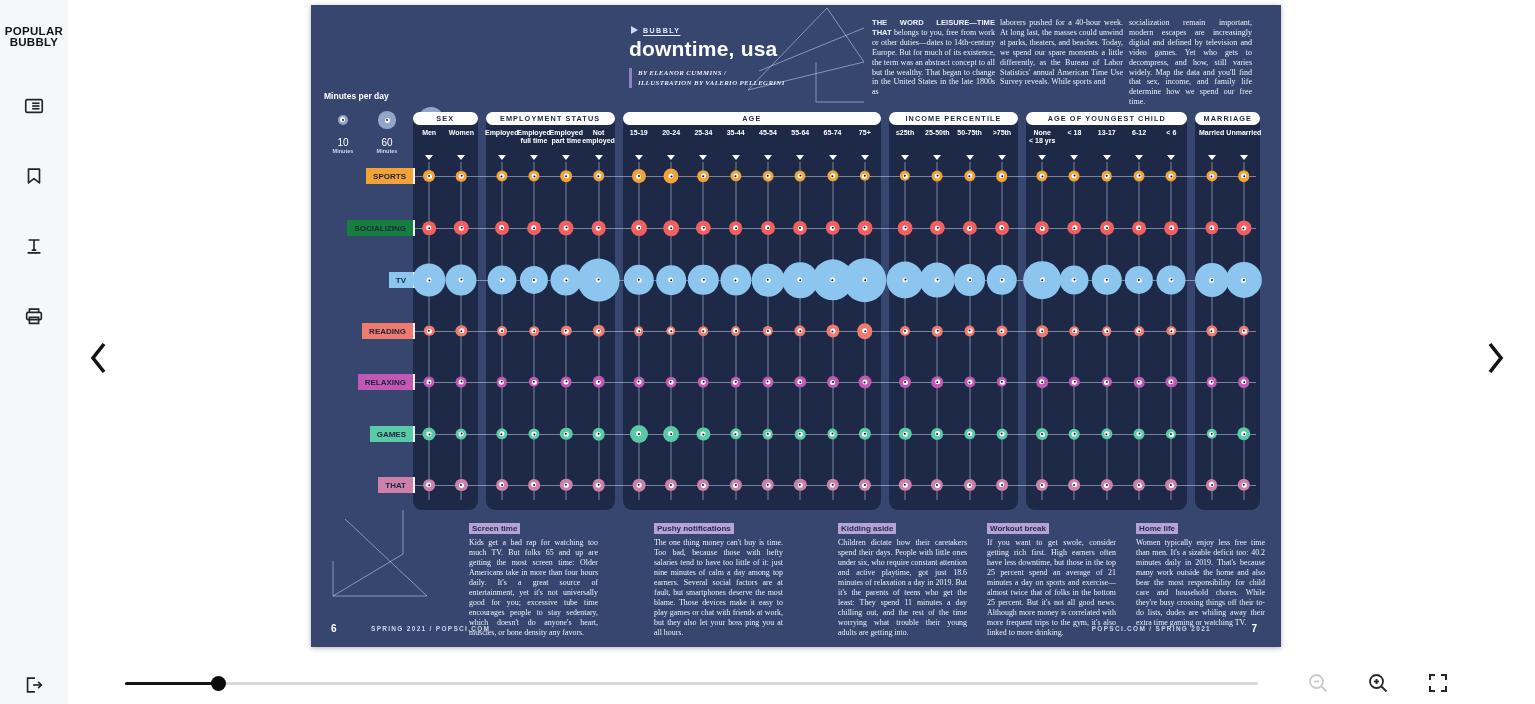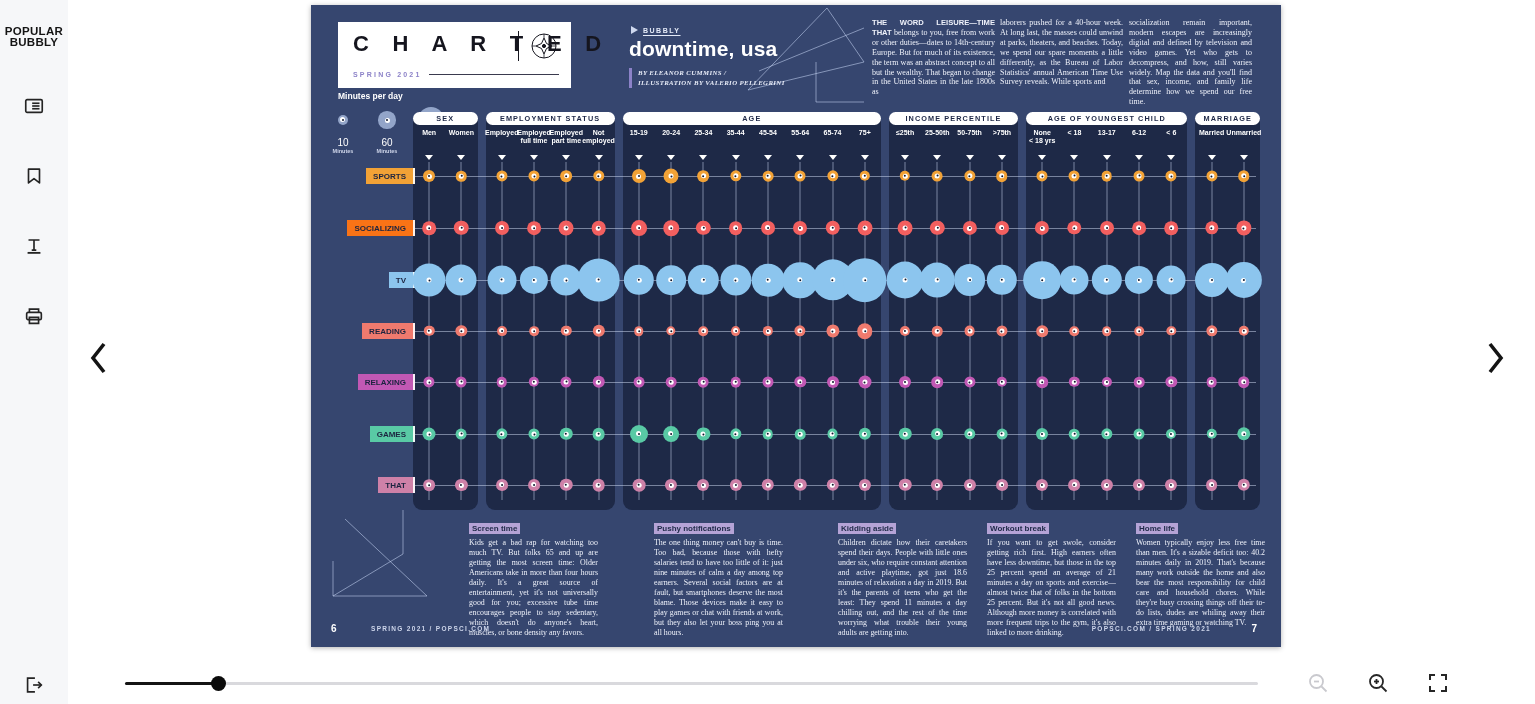--- a/index.html
+++ b/index.html
@@ -41,21 +41,21 @@
   .kicker u{text-underline-offset:2px}
   .bigtitle{position:absolute;left:318px;top:32px;font-size:21px;font-weight:800;color:#ffffff;letter-spacing:.2px}
   .byline{position:absolute;left:318px;top:63px;border-left:3px solid #8c82c8;padding-left:6px;
           font-family:"Liberation Serif",serif;font-style:italic;font-weight:700;
           font-size:6.8px;line-height:1.5;color:#e8ecf8;letter-spacing:.4px}
 
   .intro{position:absolute;top:13px;width:123px;font-family:"Liberation Serif",serif;
          font-size:8px;line-height:1.24;color:#eef1fa;text-align:justify}
   .intro .lead{font-family:"Liberation Sans",sans-serif;font-weight:700;font-size:7.6px}
 
-  .mpd{position:absolute;left:27px;top:86px;font-size:8.5px;font-weight:700;color:#fff}
+  .mpd{position:absolute;left:13px;top:86px;font-size:8.5px;font-weight:700;color:#fff}
   .legend{position:absolute;left:14px;top:99px;display:flex;gap:8px}
   .leg-item{width:36px;display:flex;flex-direction:column;align-items:center}
   .leg-circ-wrap{height:32px;display:grid;place-items:center}
   .leg-circ{border-radius:50%;background:#93a5c9;display:grid;place-items:center}
   .leg-num{font-size:10px;color:#fff;margin-top:1px}
   .leg-unit{font-size:5.5px;font-weight:700;color:#cfd6ea}
 
   .bdot{width:5px;height:5px;border-radius:50%;background:#fff;display:grid;place-items:center}
   .bdot::after{content:"";width:2px;height:2px;border-radius:50%;background:#10182e}
 
@@ -174,34 +174,20 @@
   <svg class="deco" viewBox="0 0 970 642">
     <g fill="none" stroke="rgba(200,215,245,0.55)" stroke-width="1">
       <path d="M516 3 L553 57 L437 85 Z"></path>
       <path d="M553 23 L448 66"></path>
       <path d="M505 57 L505 97 L553 97"></path>
       <path d="M92 505 L92 549 L22 591 L116 591 L34 514"></path>
       <path d="M22 591 L22 556"></path>
     </g>
   </svg>
 
-  <div class="brandbox">
-    <div class="charted">C H A R T E D</div>
-    <div class="brand-div"></div>
-    <svg class="compass" width="34" height="34" viewBox="0 0 34 34" fill="none" stroke="#15151e" stroke-width="1">
-      <circle cx="17" cy="17" r="12"></circle>
-        <circle cx="17" cy="17" r="1.6" fill="#15151e"></circle>
-      <path d="M17 5v4M17 25v4M5 17h4M25 17h4" stroke-width=".8"></path>
-      <path d="M17 9l2.5 5.5L25 17l-5.5 2.5L17 25l-2.5-5.5L9 17l5.5-2.5z"></path>
-    </svg>
-    <div class="issue-row">
-      <span class="issue">SPRING 2021</span>
-      <span class="issue-line"></span>
-    </div>
-  </div>
 
   <div class="kicker">
     <span class="tri"></span>
     <u>BUBBLY</u>
   </div>
   <div class="bigtitle">downtime, usa</div>
   <div class="byline">
     <div>BY ELEANOR CUMMINS /</div>
     <div>ILLUSTRATION BY VALERIO PELLEGRINI</div>
   </div>
@@ -238,21 +224,21 @@
         </div>
         <div class="leg-num">120</div>
         <div class="leg-unit">Minutes</div>
       </div>
     </div>
 
   <div class="chart">
       <div class="row-line" style="top: 64px;"></div>
       <div class="row-label" style="background: rgb(242, 162, 54); top: 64px;">SPORTS</div>
       <div class="row-line" style="top: 116px;"></div>
-      <div class="row-label" style="background: #f97316; top: 116px;">SOCIALIZING</div>
+      <div class="row-label" style="background: #15803d; top: 116px;">SOCIALIZING</div>
       <div class="row-line" style="top: 168px;"></div>
       <div class="row-label" style="background: rgb(140, 197, 238); top: 168px;">TV</div>
       <div class="row-line" style="top: 219px;"></div>
       <div class="row-label" style="background: rgb(239, 122, 110); top: 219px;">READING</div>
       <div class="row-line" style="top: 270px;"></div>
       <div class="row-label" style="background: rgb(193, 88, 180); top: 270px;">RELAXING</div>
       <div class="row-line" style="top: 322px;"></div>
       <div class="row-label" style="background: rgb(89, 202, 165); top: 322px;">GAMES</div>
       <div class="row-line" style="top: 373px;"></div>
       <div class="row-label" style="background: rgb(206, 129, 168); top: 373px;">THAT</div>

